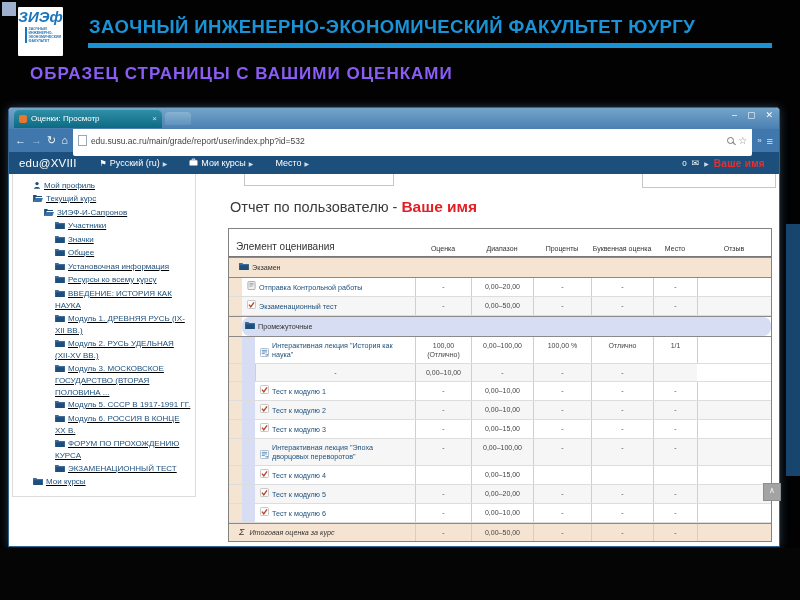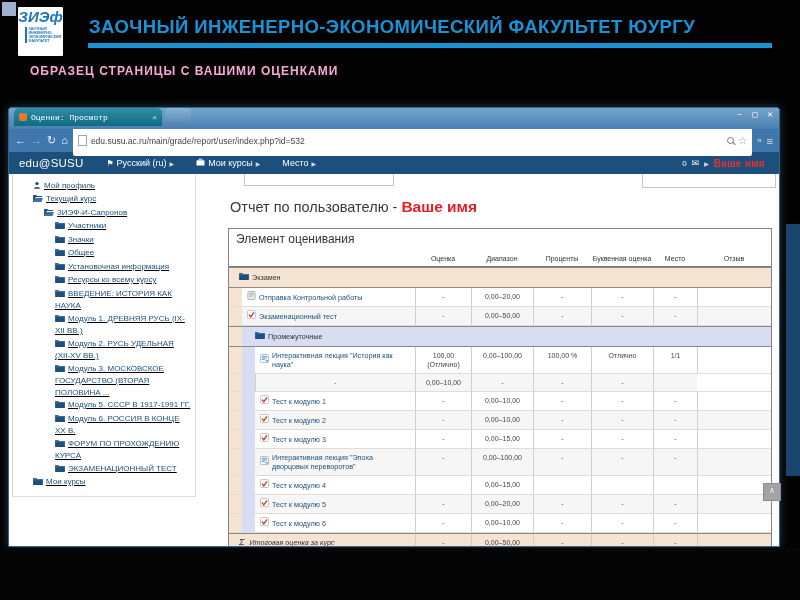--- a/index.html
+++ b/index.html
@@ -6,25 +6,25 @@
   .slide{position:relative;width:800px;height:600px;background:#020202;overflow:hidden;
     font-family:"Liberation Sans","DejaVu Sans",sans-serif;}
   
   .deco-square{position:absolute;left:2px;top:2px;width:14px;height:14px;background:#9fb0cf;}
   .logo-box{position:absolute;left:18px;top:7px;width:45px;height:49px;background:#fff;border-radius:1px;
     display:flex;flex-direction:column;align-items:center;overflow:hidden;}
   .logo-text{font-size:15px;font-weight:bold;font-style:italic;color:#1b75bc;line-height:20px;}
   .logo-caption{font-size:3.5px;line-height:4px;color:#1b75bc;font-weight:bold;padding:0 2px;text-align:left;width:26px;border-left:2px solid #1b75bc;}
   .slide-title{position:absolute;left:89px;top:16px;font-size:18.5px;font-weight:bold;color:#1a93d6;letter-spacing:.4px;white-space:nowrap;}
   .title-bar{position:absolute;left:88px;top:43px;width:684px;height:5px;background:#1a93d6;}
-  .slide-subtitle{position:absolute;left:30px;top:64px;font-size:12px;font-weight:bold;color:#f9a8d4;letter-spacing:1px;white-space:nowrap;}
+  .slide-subtitle{position:absolute;left:30px;top:64px;font-size:17px;font-weight:bold;color:#8b5cf6;letter-spacing:1px;white-space:nowrap;}
   
   .browser{position:absolute;left:8px;top:107px;width:770px;height:438px;border:1px solid #35648f;
     border-radius:4px 4px 0 0;overflow:hidden;background:#fff;box-shadow:0 0 10px rgba(110,160,210,.35);}
-  .tabstrip{height:21px;background:linear-gradient(#74a5ca,#4a7fb1);position:relative;display:flex;align-items:flex-start;font-family:Liberation Mono, monospace;}
+  .tabstrip{height:21px;background:linear-gradient(#74a5ca,#4a7fb1);position:relative;display:flex;align-items:center;}
   .tab{margin-left:5px;width:138px;height:18px;border-radius:5px 5px 0 0;background:linear-gradient(#2f8fa5,#0d6a84);
     display:flex;align-items:center;padding:0 5px;gap:4px;color:#fff;font-size:8px;}
   .tab-favicon{width:8px;height:8px;background:#e8762c;border-radius:2px;flex:none;}
   .tab-label{flex:1;white-space:nowrap;overflow:hidden;}
   .tab-close{font-size:8px;color:#cfe3ea;}
   .tab-stub{margin-left:3px;width:26px;height:13px;border-radius:4px 4px 0 0;background:linear-gradient(#88b2d2,#5f93bd);margin-bottom:0;}
   .win-controls{position:absolute;right:6px;top:3px;display:flex;gap:10px;color:#fff;font-size:9px;line-height:9px;}
   .win-controls span{cursor:default;}
   .toolbar{height:23px;background:linear-gradient(#49139900 0 0) ,#4077ac;background:#4077ac;display:flex;align-items:center;padding:0 6px;gap:5px;}
   .nav-btn{color:#eef4fa;font-size:11px;line-height:11px;}
@@ -57,33 +57,33 @@
   .nav-item .ic{display:inline-block;vertical-align:-1px;margin-right:3px;}
   
   .content{flex:1;position:relative;padding:20px 5px 0 22px;box-sizing:border-box;}
   .crumb-a{position:absolute;left:38px;top:0;width:148px;height:11px;background:#fff;border:1px solid #c6c6c6;border-top:none;}
   .crumb-b{position:absolute;right:3px;top:0;width:132px;height:13px;background:#fff;border:1px solid #c6c6c6;border-top:none;}
   .report-title{font-size:14.5px;color:#3a3a3a;margin:4px 0 0 2px;}
   .report-user{color:#e31e24;font-weight:bold;font-size:15.5px;}
   .grade-table{margin-top:12px;margin-right:2px;border:1px solid #828282;background:#fff;}
   .t-row{display:grid;grid-template-columns:13px 13px 1fr 56px 62px 58px 62px 44px 74px;border-bottom:1px solid #ddd;}
   .t-head{border-bottom:1px solid #777;align-items:end;min-height:27px;}
-  .th-name{grid-column:1/4;font-size:12px;color:#333;padding:3px 2px 20px 7px;align-self:end;}
+  .th-name{grid-column:1/4;font-size:10px;color:#333;padding:3px 2px 4px 7px;align-self:end;}
   .th-val{font-size:7px;color:#333;text-align:center;padding:3px 1px 4px 1px;align-self:end;}
   .strip{min-height:100%;}
   .strip.beige{background:#f6e4d2;}
   .strip.lav{background:#d7def4;}
-  .t-name{padding:4px 4px 4px 5px;font-size:7.2px;line-height:9px;display:flex;align-items:center;gap:3px;}
+  .t-name{padding:4px 4px 4px 5px;font-size:7.2px;line-height:9px;display:flex;align-items:flex-end;gap:3px;}
   .t-name .ic{flex:none;margin-top:-1px;}
   .link{color:#1c4f7c;}
   .cat-label{color:#333;}
   .category{border-top:1px solid #8a8a8a;border-bottom:1px solid #8a8a8a;}
   .category .t-name{padding-top:5px;padding-bottom:5px;}
   .category.d0 .t-name{grid-column:1/-1;background:#f6e4d2;padding-left:10px;}
-  .category.d1 .t-name{grid-column:2/-1;background:#d7def4;padding-left:13px;}
+  .category.d1 .t-name{grid-column:2/-1;background:#d7def4;padding-left:3px;border-radius:8px;}
   .span23{grid-column:2/4;}
   .col3{grid-column:3/4;}
   .t-val{border-left:1px solid #cfcfcf;font-size:7px;color:#444;text-align:center;padding:4px 2px;line-height:9px;}
   .alt .t-name,.alt .t-val{background:#f6f6f6;}
   .total{border-top:1px solid #8a8a8a;border-bottom:none;background:#f6e4d2;}
   .total .t-name{grid-column:1/4;font-style:italic;padding-left:10px;}
   .total .t-name .sum{font-style:italic;font-size:9px;line-height:8px;color:#333;margin-right:2px;}
   .total .t-val{background:#f6e4d2;}
   
   .right-strip{position:absolute;left:786px;top:224px;width:14px;height:252px;background:#17456e;}
@@ -133,21 +133,21 @@
         <span class="page-ico"></span>
         <span class="url-text">edu.susu.ac.ru/main/grade/report/user/index.php?id=532</span>
         <span class="mag"></span>
         <span class="star">☆</span>
       </div>
       <span class="ext-btn">»</span>
       <span class="menu-btn">≡</span>
     </div>
 
     <div class="mnavbar">
-      <span class="brand">edu@SUSU</span>
+      <span class="brand">edu@XVIII</span>
       <span class="mmenu">
         <span class="glyph">⚑</span>
         <span>Русский (ru)</span>
         <span class="caret">▶</span>
       </span>
       <span class="mmenu">
         <span class="glyph"><svg viewBox="0 0 10 9" width="9" height="8">
               <rect x="0.5" y="2.5" width="9" height="6" rx="1" fill="#fff"></rect>
               <path d="M3.5 2.5V1.2h3v1.3" stroke="#fff" fill="none"></path>
             </svg></span>

